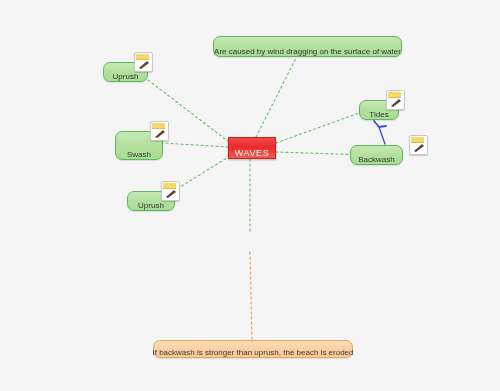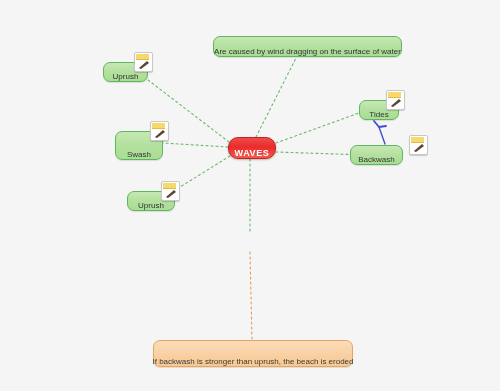--- a/index.html
+++ b/index.html
@@ -45,24 +45,24 @@
   .node-orange {
     background: linear-gradient(to bottom, #fbdcb8 0%, #f9cfa0 60%, #f7c992 100%);
     border: 1px solid #e8a562;
     color: #3a3a3a;
     box-shadow: 0 1px 1px rgba(0,0,0,0.10);
   }
   .node-red {
     background: linear-gradient(to bottom, #f04a4a 0%, #ea2b2b 45%, #f55a4e 100%);
     border: 1px solid #c02222;
     color: #ffffff;
-    font-weight: bold;
+    font-weight: normal;
     letter-spacing: 0.6px;
     box-shadow: 0 1px 2px rgba(0,0,0,0.25);
-    border-radius: 10px;
+    border-radius: 0;
   }
   .node-label {
     font-size: 8px;
     line-height: 1;
     padding: 0 6px;
   }
   .node-red .node-label {
     font-size: 9px;
   }
   .note-icon {
@@ -93,21 +93,21 @@
   }
   
   #node-waves      { left: 228px; top: 137px; width: 48px; height: 22px; }
   #node-fetch      { left: 103px; top: 62px;  width: 45px; height: 20px; }
   #node-swash      { left: 115px; top: 131px; width: 48px; height: 29px; }
   #node-uprush     { left: 127px; top: 191px; width: 48px; height: 20px; }
   #node-tides      { left: 359px; top: 100px; width: 40px; height: 20px; }
   #node-backwash   { left: 350px; top: 145px; width: 53px; height: 20px; }
   #node-caused     { left: 213px; top: 36px;  width: 189px; height: 21px; }
   #node-uprush-str { left: 125px; top: 231px; width: 250px; height: 21px; }
-  #node-backwash-str { left: 153px; top: 340px; width: 200px; height: 27px; }
+  #node-backwash-str { left: 153px; top: 340px; width: 200px; height: 18px; }
 
   #icon-fetch      { left: 134px; top: 52px; }
   #icon-swash      { left: 150px; top: 121px; }
   #icon-uprush     { left: 161px; top: 181px; }
   #icon-tides      { left: 386px; top: 90px; }
   #icon-backwash   { left: 409px; top: 135px; }
 </style>
 </head>
 <body>
 

